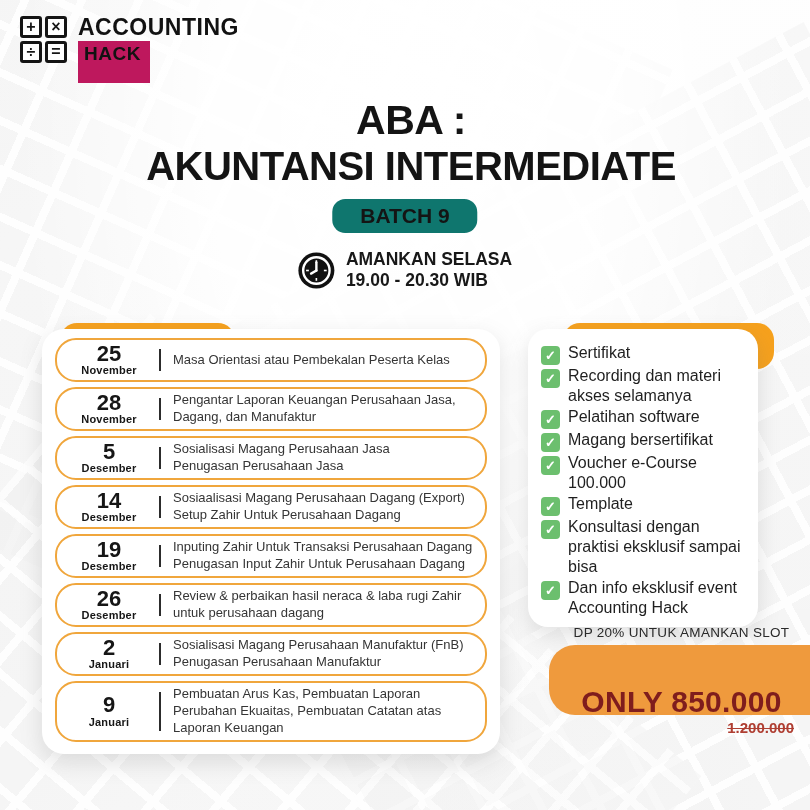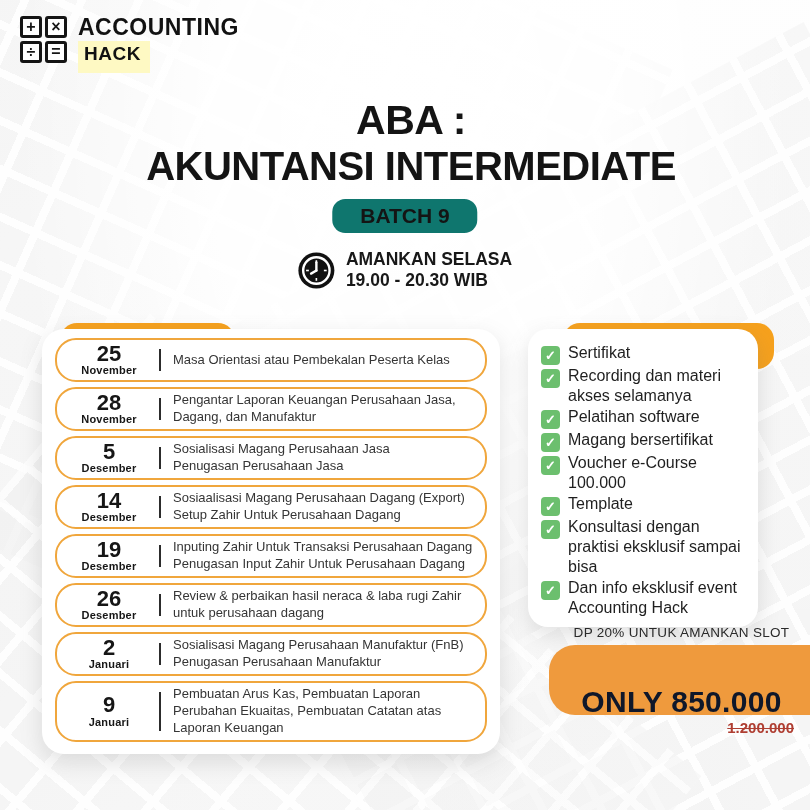--- a/index.html
+++ b/index.html
@@ -26,21 +26,21 @@
   .layer{position:absolute;z-index:1;}
 
   
   .logo{top:16px;left:20px;display:flex;gap:11px;align-items:flex-start;}
   .calc{width:47px;height:47px;display:grid;grid-template-columns:1fr 1fr;grid-template-rows:1fr 1fr;gap:3px;}
   .calc .cell{border:3.5px solid #141414;border-radius:3px;display:flex;align-items:center;justify-content:center;
     font-weight:800;font-size:16px;color:#141414;background:rgba(255,255,255,.85);line-height:1;}
   .brand-col{display:flex;flex-direction:column;align-items:flex-start;gap:2px;}
   .brand-top{font-weight:800;font-size:23px;letter-spacing:.5px;color:#121212;line-height:1;}
   .brand-bottom{font-weight:800;font-size:19px;letter-spacing:.5px;color:#121212;line-height:1;
-    background:#fef9c3;padding:3px 9px 10px 6px;}
+    background:#be185d;padding:3px 9px 20px 6px;}
 
   
   .headline{top:97px;left:0;width:810px;text-align:center;padding-left:6px;}
   .headline .l1,.headline .l2{font-weight:800;color:#141414;line-height:1.14;letter-spacing:-.5px;}
   .headline .l1{font-size:41px;}
   .headline .l2{font-size:40px;}
   .batch{top:199px;left:50%;transform:translateX(-50%);
     background:#0f766e;border-radius:13px;padding:5px 28px;
     font-weight:800;font-size:21px;color:#141414;white-space:nowrap;}
   .schedule{top:249px;left:50%;transform:translateX(-50%);display:flex;gap:11px;align-items:center;}
@@ -74,21 +74,21 @@
     background:#6cbf6e;color:#ffffff;font-size:13px;font-weight:800;
     display:flex;align-items:center;justify-content:center;line-height:1;}
   .blabel{font-size:16px;color:#1f1f1f;line-height:1.25;white-space:pre-line;}
 
   
   .price-box{top:645px;left:549px;width:267px;height:70px;box-sizing:border-box;
     background:#ef9a3d;border-radius:26px 0 0 26px;
     display:flex;flex-direction:column;justify-content:center;align-items:center;
     padding:8px 16px 6px 14px;}
   .dp-note{font-size:13.5px;color:#2a2a2a;letter-spacing:.3px;line-height:1.1;}
-  .price-main{font-weight:800;font-size:30px;color:#0f172a;letter-spacing:.3px;line-height:1.15;margin-top:44px;}
+  .price-main{font-weight:800;font-size:30px;color:#7f1d1d;letter-spacing:.3px;line-height:1.15;margin-top:44px;}
   .price-old{align-self:flex-end;margin-right:6px;font-weight:700;font-size:15px;
     color:#af3e32;text-decoration:line-through;line-height:1.05;}
 </style>
 </head>
 <body>
 
 <div class="poster">
 
   <div class="bg">
     <div class="bg-panel bg1"></div>

